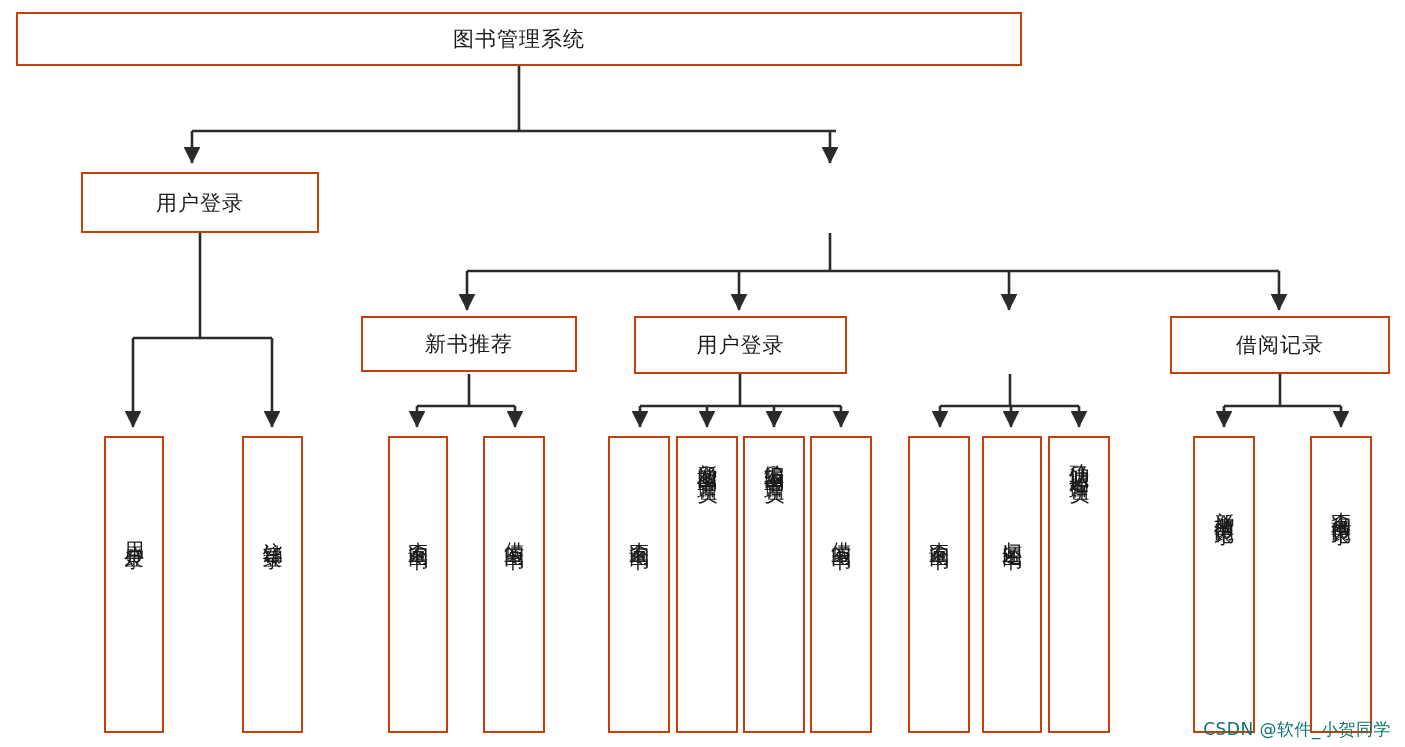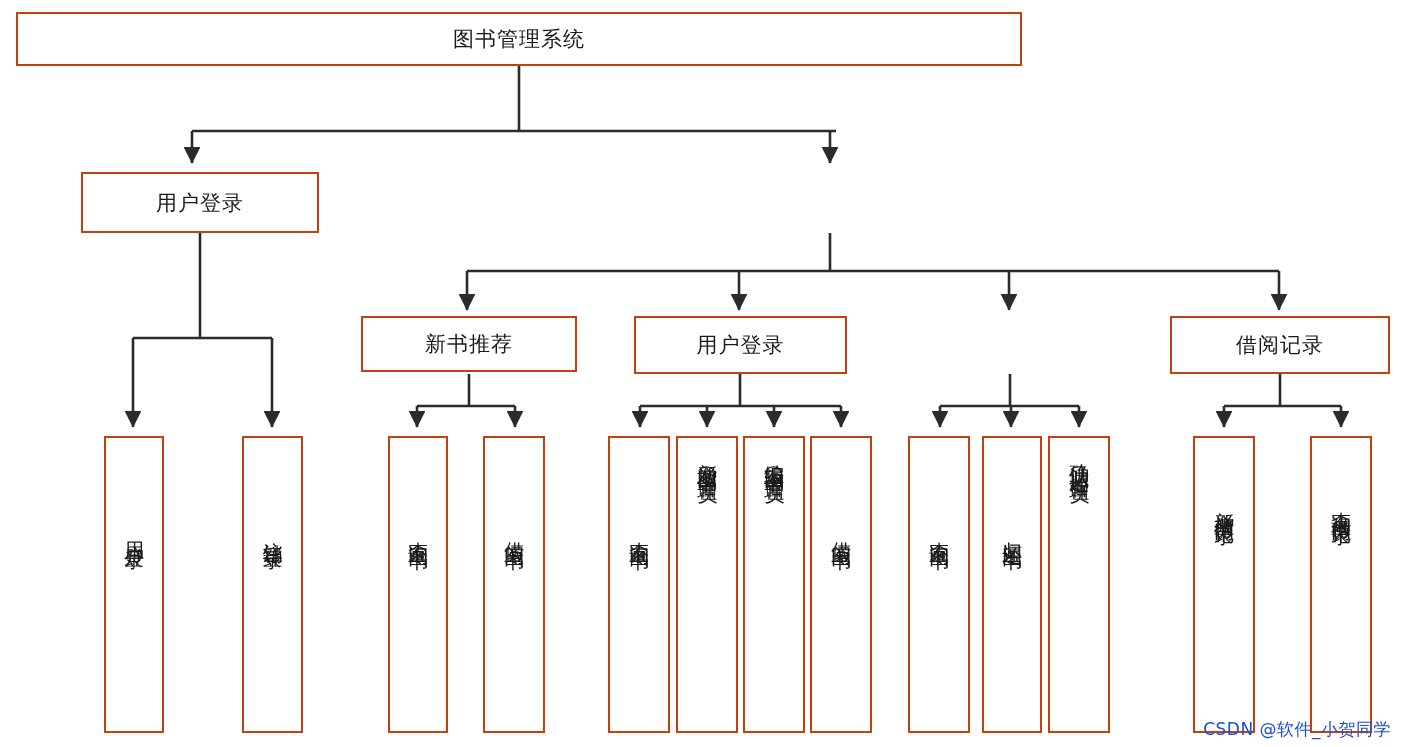--- a/index.html
+++ b/index.html
@@ -59,21 +59,21 @@
     margin-top: 48px;
   }
   .node.vert.tall .vlabel {
     margin-top: 0px;
   }
   .watermark {
     position: absolute;
     right: 14px;
     bottom: 6px;
     font-size: 17px;
-    color: #1d4ed8;
+    color: #0f766e;
     letter-spacing: 0.5px;
     white-space: nowrap;
   }
 </style>
 </head>
 <body>
 
 <div id="canvas">
 
   <svg id="wires" viewBox="0 0 1405 747" xmlns="http://www.w3.org/2000/svg">

